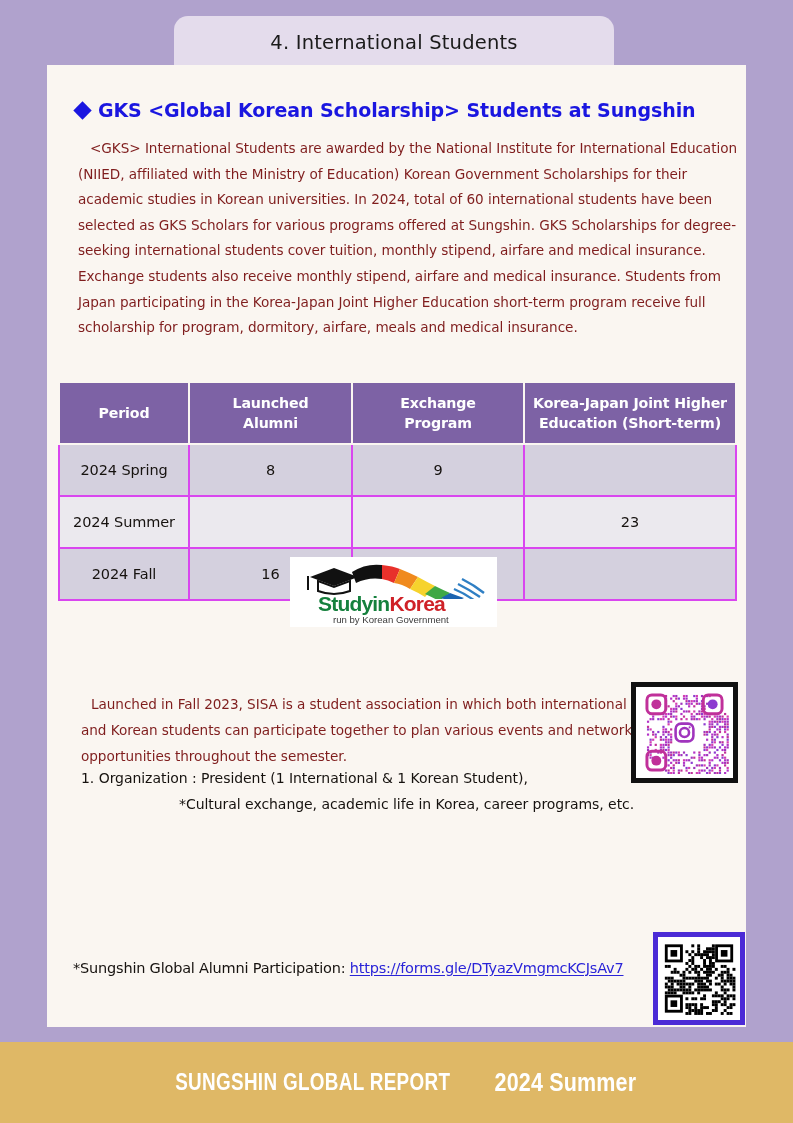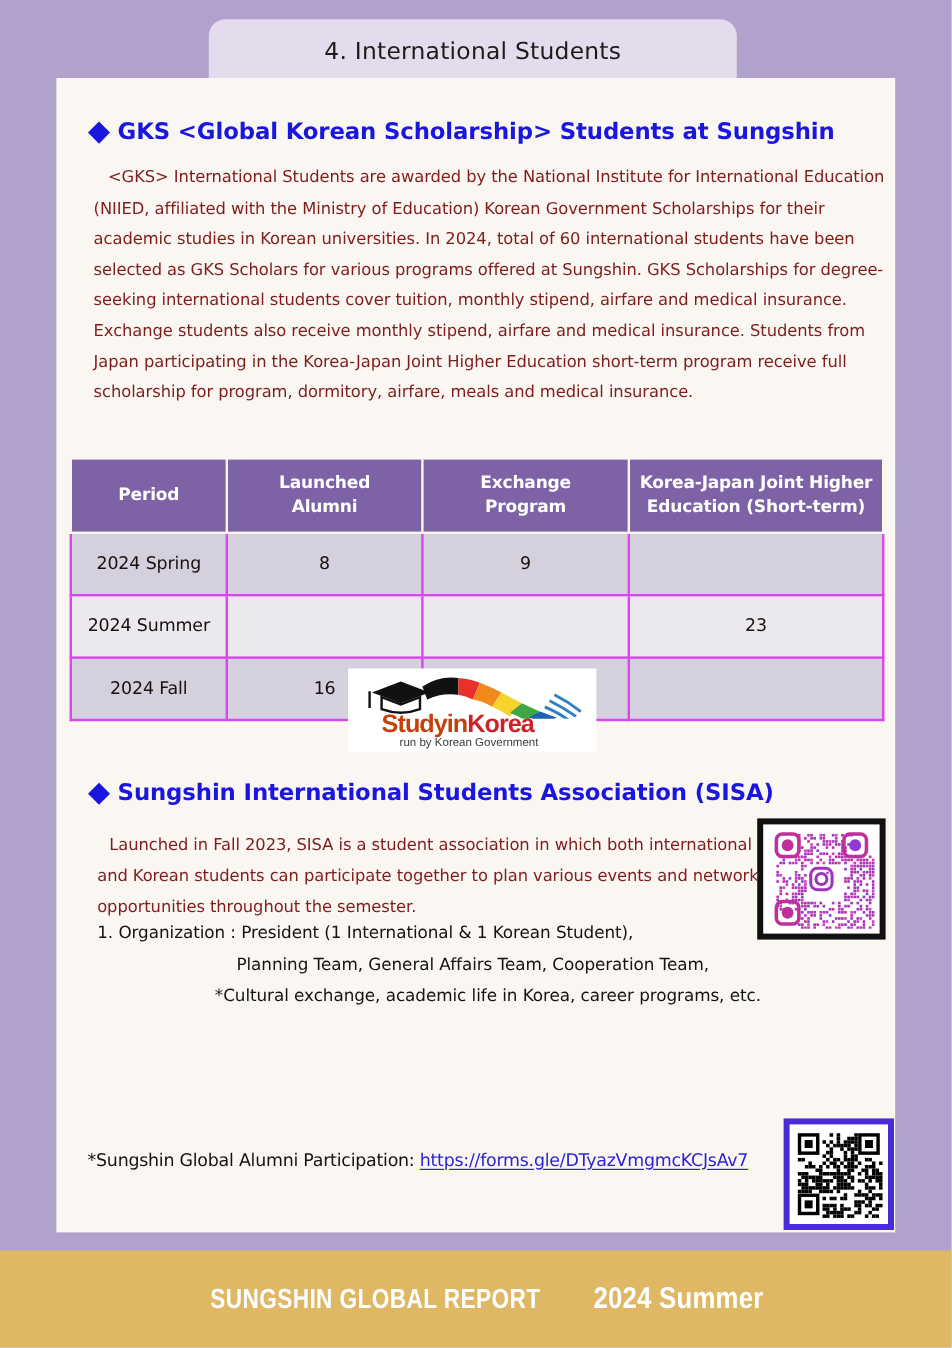--- a/index.html
+++ b/index.html
@@ -132,21 +132,21 @@
   .sik-swoosh { position: absolute; left: 0; top: 2px; }
   .sik-wordmark {
     position: absolute;
     left: 28px;
     top: 35px;
     font-size: 21px;
     font-weight: bold;
     letter-spacing: -.8px;
     font-family: "Liberation Sans", sans-serif;
   }
-  .sik-study { color: #c2410c; }
+  .sik-study { color: #15803d; }
   .sik-korea { color: #cf2127; }
   .sik-sub {
     position: absolute;
     left: 43px;
     top: 57px;
     font-size: 9.6px;
     color: #3c3c3c;
     font-family: "Liberation Sans", sans-serif;
   }
 
@@ -324,30 +324,25 @@
       <path d="M145 27 q8 4 15 7 l-11 8 q-7 -4 -14 -7 z" fill="#3fa845"></path>
       <path d="M160 34 q8 3 14 5 l-10 5 q-7 -3 -13 -5 z" fill="#1b63b0"></path>
       <path d="M172 20 q12 6 22 14" stroke="#2f7fc4" stroke-width="2.4" fill="none"></path>
       <path d="M168 25 q12 6 22 13" stroke="#2f7fc4" stroke-width="2.4" fill="none"></path>
       <path d="M164 30 q12 5 21 12" stroke="#2f7fc4" stroke-width="2.4" fill="none"></path>
     </svg>
     <div class="sik-wordmark"><span class="sik-study">Studyin</span><span class="sik-korea">Korea</span></div>
     <div class="sik-sub">run by Korean Government</div>
   </div>
 
-  <div class="heading" id="heading-sisa">
-    <span class="diamond"></span>
-    <span>Sungshin International Students Association (SISA)</span>
-  </div>
 
   <p class="para" id="sisa-para">Launched in Fall 2023, SISA is a student association in which both international and Korean students can participate together to plan various events and networking opportunities throughout the semester.</p>
 
   <div class="list-block">
     <div class="li-1">1. Organization : President (1 International &amp; 1 Korean Student),</div>
-    <div class="li-2">Planning Team,  General Affairs Team, Cooperation Team,</div>
     <div class="li-5">*Cultural exchange, academic life in Korea, career programs, etc.</div>
   </div>
 
   <div class="ig-qr">
     <div class="ig-qr-inner">
       <svg width="100%" height="100%" viewBox="0 0 84 84">
         <rect width="84" height="84" fill="#ffffff"></rect>
         <g id="igmod" fill="#b432c8">
             <rect x="22.20" y="4.00" width="2.21" height="2.21" fill="#c0309a"></rect>
             <rect x="30.00" y="4.00" width="2.21" height="2.21" fill="#b432c8"></rect>

